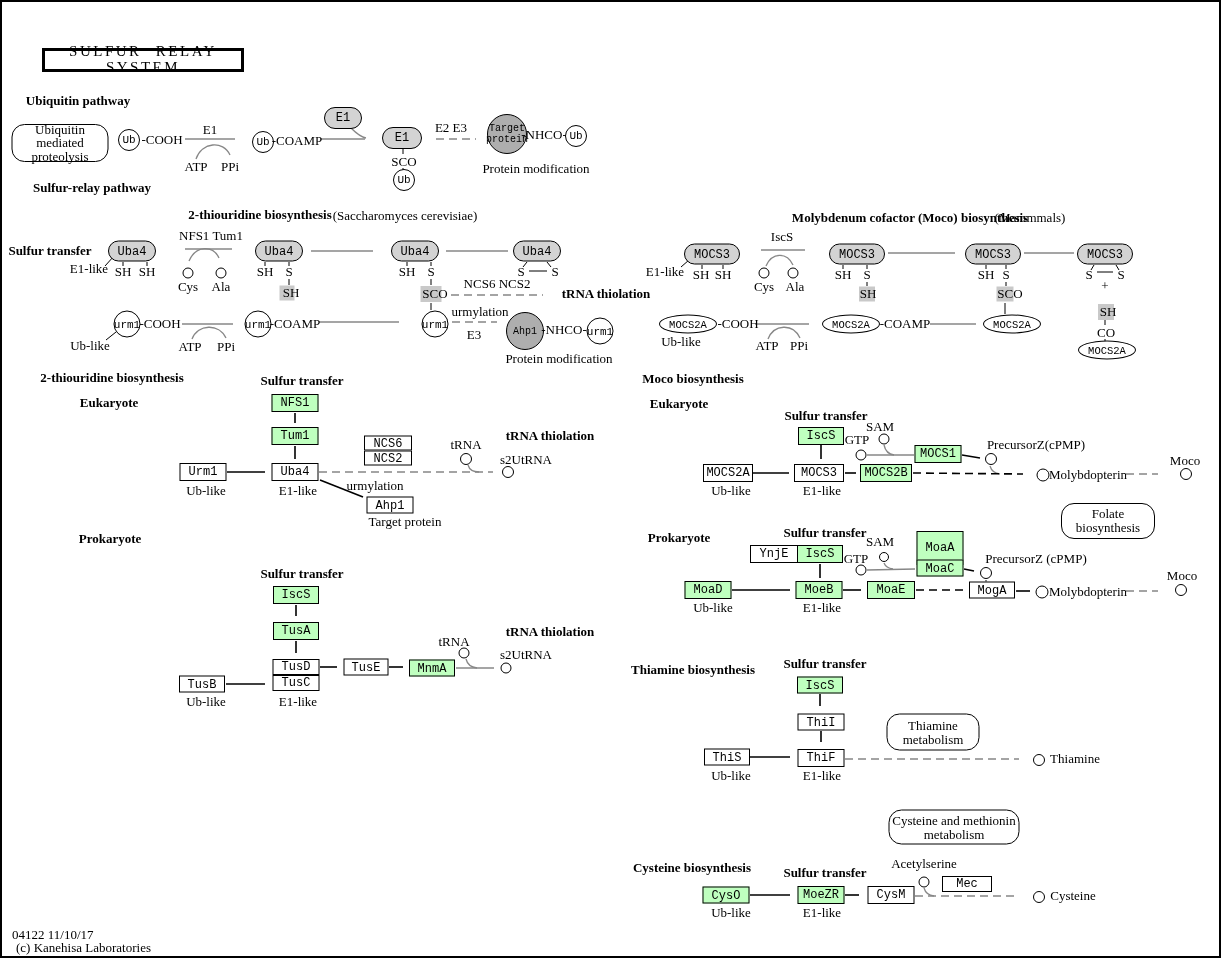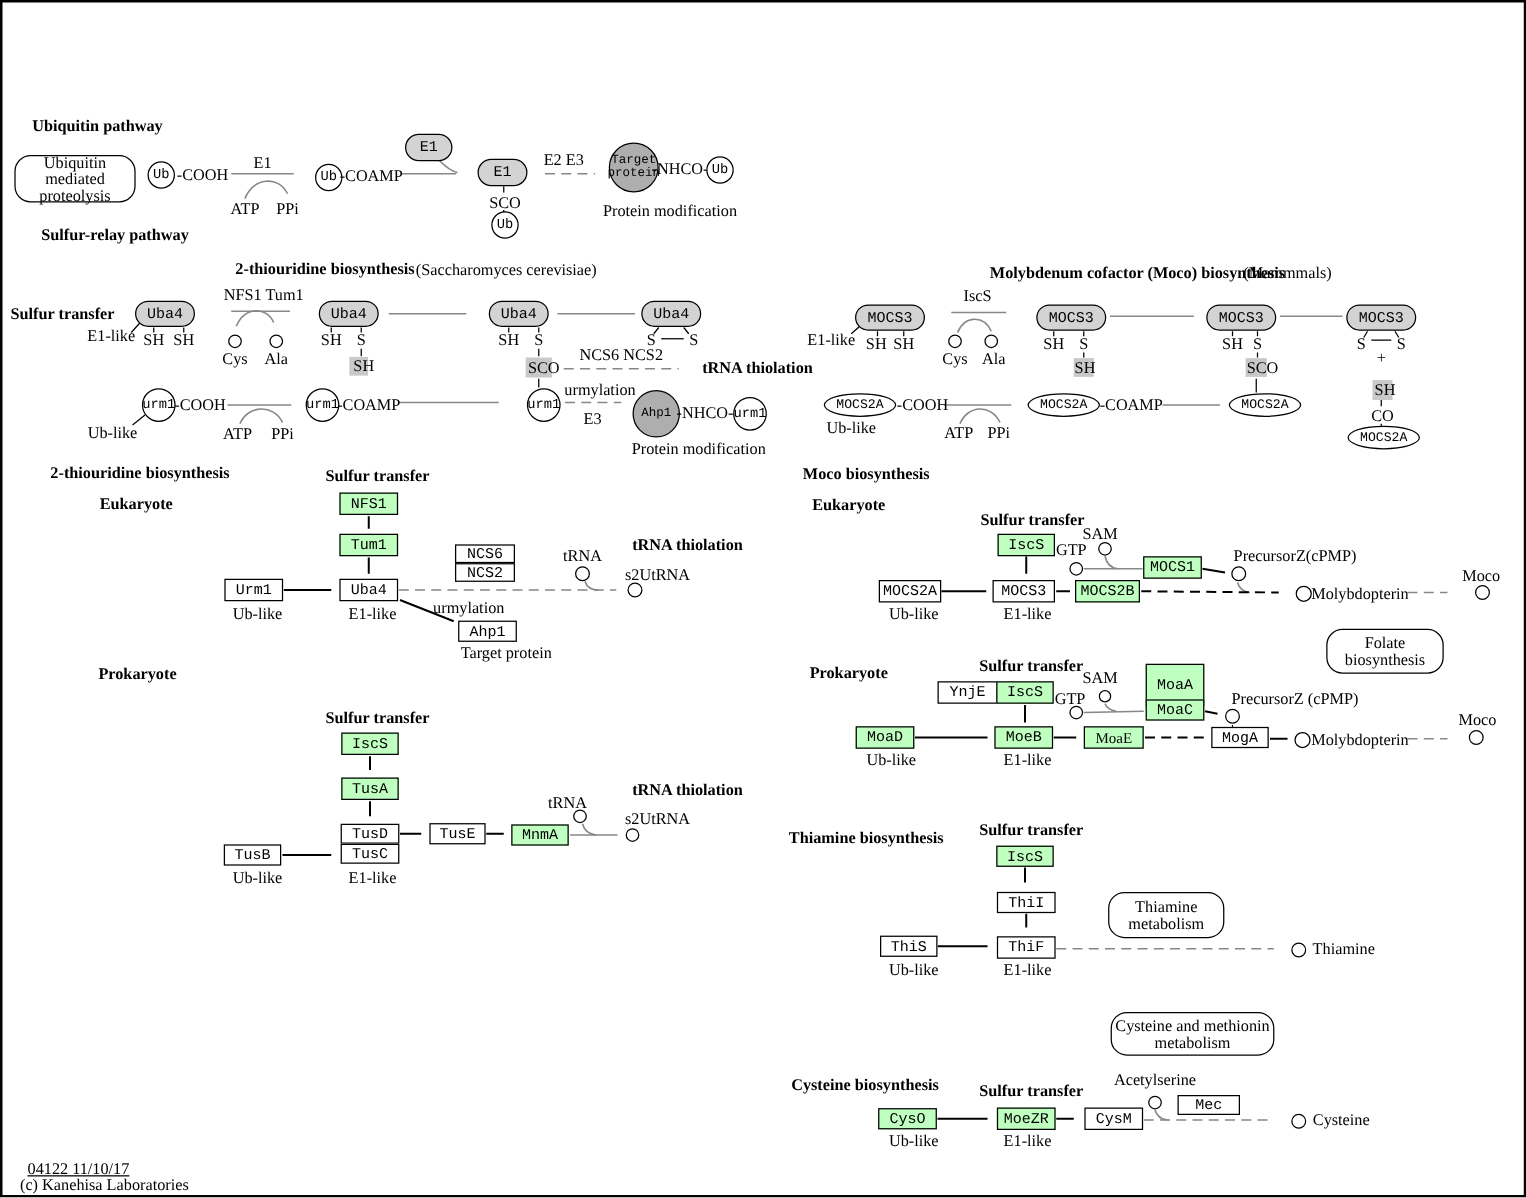--- a/index.html
+++ b/index.html
@@ -131,20 +131,21 @@
       <path d="M748 893 L788 893" class="ek" marker-end="url(#ak)"></path>
       <path d="M843 893 L857 893" class="ek" marker-end="url(#ak)"></path>
       <path d="M922 886 Q924 893 932 894" class="eg"></path>
       <path d="M913 894 L1014 894" class="eg ed" marker-end="url(#ag)"></path>
     </svg>
 <div class="nd hl" style="left: 285px; top: 291px; width: 15px; height: 15px;"></div>
     <div class="nd hl" style="left: 429px; top: 292px; width: 21px; height: 16px;"></div>
     <div class="nd hl" style="left: 865px; top: 292px; width: 16px; height: 15px;"></div>
     <div class="nd hl" style="left: 1003px; top: 292px; width: 17px; height: 15px;"></div>
     <div class="nd hl" style="left: 1104px; top: 310px; width: 16px; height: 16px;"></div>
+    <div class="nd titlebox" style="left: 141px; top: 58px; width: 202px; height: 24px;">SULFUR RELAY SYSTEM</div>
     <div class="nd bold" style="left: 76px; top: 99px;">Ubiquitin pathway</div>
     <div class="nd rlink" style="left: 58px; top: 141px; width: 97px; height: 38px;">Ubiquitin mediated
 proteolysis</div>
     <div class="nd circ" style="left: 127px; top: 138px; width: 22px; height: 22px;">Ub</div>
     <div class="nd text" style="left: 160px; top: 138px;">-COOH</div>
     <div class="nd text" style="left: 208px; top: 128px;">E1</div>
     <div class="nd text" style="left: 194px; top: 165px;">ATP</div>
     <div class="nd text" style="left: 228px; top: 165px;">PPi</div>
     <div class="nd circ" style="left: 261px; top: 140px; width: 22px; height: 22px;">Ub</div>
     <div class="nd text" style="left: 295px; top: 139px;">-COAMP</div>
@@ -298,21 +299,21 @@
     <div class="nd dot" style="left: 882px; top: 555px; width: 10px; height: 10px;"></div>
     <div class="nd dot" style="left: 859px; top: 568px; width: 11px; height: 11px;"></div>
     <div class="nd gbox" style="left: 938px; top: 546px; width: 47px; height: 34px;">MoaA</div>
     <div class="nd gbox" style="left: 938px; top: 566px; width: 47px; height: 17px;">MoaC</div>
     <div class="nd text" style="left: 1034px; top: 557px;">PrecursorZ (cPMP)</div>
     <div class="nd dot" style="left: 984px; top: 571px; width: 12px; height: 12px;"></div>
     <div class="nd gbox" style="left: 706px; top: 588px; width: 47px; height: 18px;">MoaD</div>
     <div class="nd text" style="left: 711px; top: 606px;">Ub-like</div>
     <div class="nd gbox" style="left: 817px; top: 588px; width: 47px; height: 18px;">MoeB</div>
     <div class="nd text" style="left: 820px; top: 606px;">E1-like</div>
-    <div class="nd gbox" style="left: 889px; top: 588px; width: 48px; height: 18px; font-family: Liberation Serif, serif;">MoaE</div>
+    <div class="nd gbox" style="left: 889px; top: 588px; width: 48px; height: 18px;">MoaE</div>
     <div class="nd box" style="left: 990px; top: 588px; width: 46px; height: 17px;">MogA</div>
     <div class="nd dot" style="left: 1040px; top: 590px; width: 13px; height: 13px;"></div>
     <div class="nd text" style="left: 1086px; top: 590px;">Molybdopterin</div>
     <div class="nd text" style="left: 1180px; top: 574px;">Moco</div>
     <div class="nd dot" style="left: 1179px; top: 588px; width: 12px; height: 12px;"></div>
     <div class="nd bold" style="left: 691px; top: 668px;">Thiamine biosynthesis</div>
     <div class="nd bold" style="left: 823px; top: 662px;">Sulfur transfer</div>
     <div class="nd gbox" style="left: 818px; top: 683px; width: 46px; height: 17px;">IscS</div>
     <div class="nd box" style="left: 819px; top: 720px; width: 47px; height: 17px;">ThiI</div>
     <div class="nd box" style="left: 819px; top: 756px; width: 47px; height: 18px;">ThiF</div>
@@ -330,15 +331,15 @@
     <div class="nd gbox" style="left: 724px; top: 893px; width: 47px; height: 17px;">CysO</div>
     <div class="nd text" style="left: 729px; top: 911px;">Ub-like</div>
     <div class="nd gbox" style="left: 819px; top: 893px; width: 47px; height: 18px;">MoeZR</div>
     <div class="nd text" style="left: 820px; top: 911px;">E1-like</div>
     <div class="nd box" style="left: 889px; top: 893px; width: 47px; height: 18px;">CysM</div>
     <div class="nd text" style="left: 922px; top: 862px;">Acetylserine</div>
     <div class="nd dot" style="left: 922px; top: 880px; width: 11px; height: 11px;"></div>
     <div class="nd box" style="left: 965px; top: 882px; width: 50px; height: 16px;">Mec</div>
     <div class="nd dot" style="left: 1037px; top: 895px; width: 12px; height: 12px;"></div>
     <div class="nd text" style="left: 1071px; top: 894px;">Cysteine</div>
-    <div class="nd text al" style="left: 20px; top: 933px; text-decoration: underline;">04122 11/10/17</div>
+    <div class="nd text al" style="left: 10px; top: 933px;">04122 11/10/17</div>
     <div class="nd text al" style="left: 14px; top: 946px;">(c) Kanehisa Laboratories</div>
   </div>
 
 </body></html>

